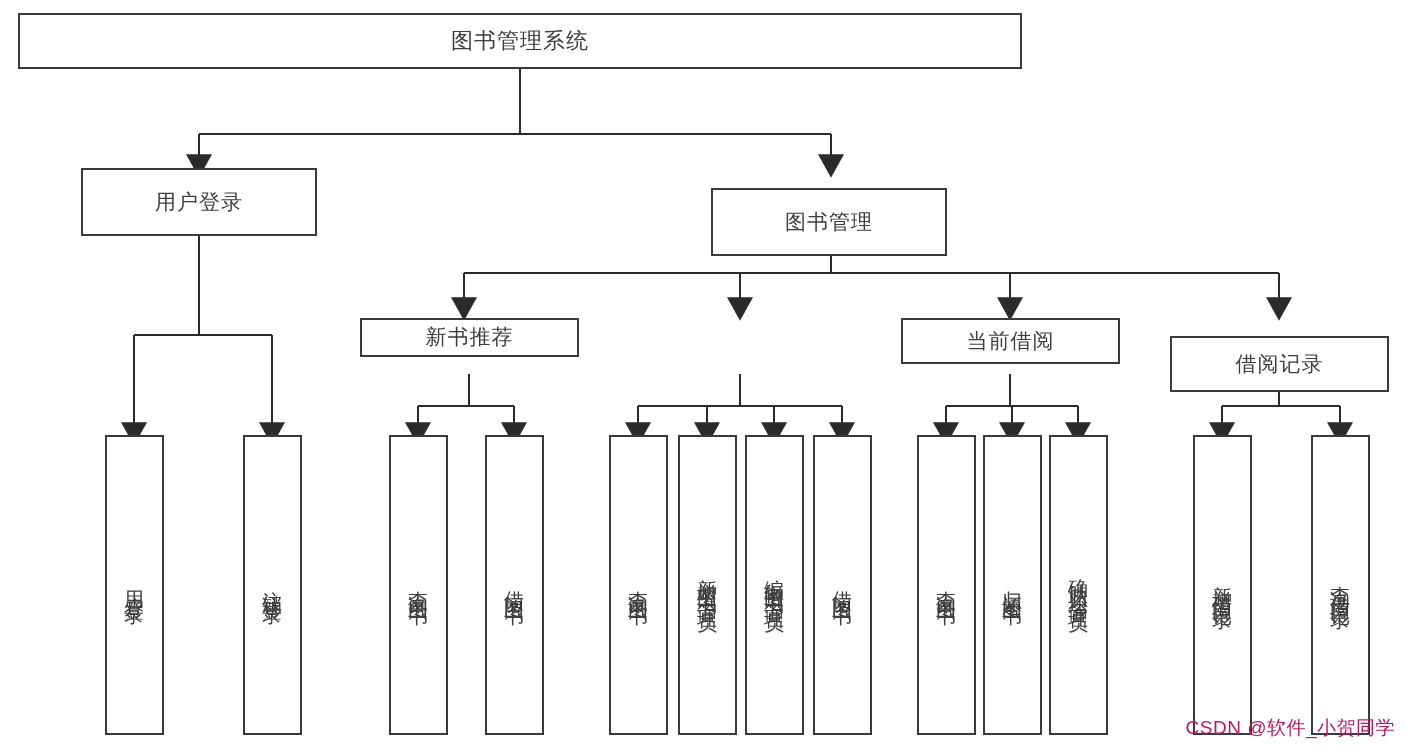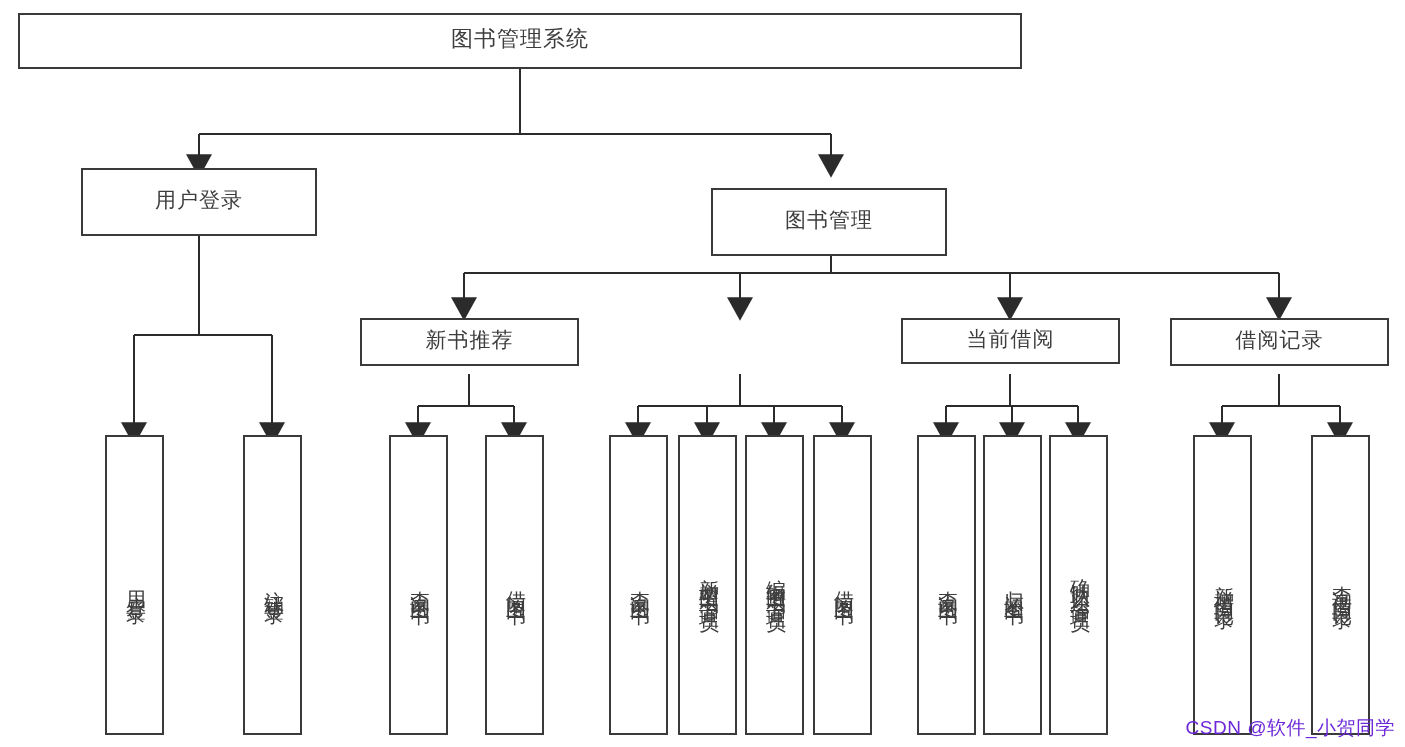--- a/index.html
+++ b/index.html
@@ -21,21 +21,20 @@
     display:flex;
     align-items:center;
     justify-content:center;
     color:#3d3d3d;
   }
   .node .lbl{
     display:block;
     line-height:1.15;
     white-space:nowrap;
     text-align:left;
-    font-family:Liberation Mono, monospace;
   }
 
   
   .h .lbl{font-size:21px;letter-spacing:1px;}
   .root .lbl{font-size:22px;letter-spacing:1px;}
 
   
   .leaf{padding:8px 0;align-items:center;}
   .leaf .lbl{
     writing-mode:vertical-rl;
@@ -44,21 +43,21 @@
     letter-spacing:5px;
     line-height:1;
     white-space:nowrap;
   }
 
   .watermark{
     position:absolute;
     right:10px;
     bottom:6px;
     font-size:19px;
-    color:#6d28d9;
+    color:#be185d;
     white-space:nowrap;
     letter-spacing:0.5px;
     pointer-events:none;
   }
 </style>
 </head>
 <body>
 
 <div id="canvas">
 
@@ -116,27 +115,27 @@
     <span class="lbl">图书管理系统</span>
   </div>
 
   <div class="node h" style="left:81px;top:168px;width:236px;height:68px;">
     <span class="lbl">用户登录</span>
   </div>
   <div class="node h" style="left:711px;top:168px;width:236px;height:68px;margin-top:20px;">
     <span class="lbl">图书管理</span>
   </div>
 
-  <div class="node h" style="left:360px;top:318px;width:219px;height:48px;">
+  <div class="node h" style="left:360px;top:318px;width:219px;height:39px;">
     <span class="lbl">新书推荐</span>
   </div>
   <div class="node h" style="left:901px;top:318px;width:219px;height:46px;">
     <span class="lbl">当前借阅</span>
   </div>
-  <div class="node h" style="left:1170px;top:318px;width:219px;height:48px;">
+  <div class="node h" style="left:1170px;top:336px;width:219px;height:56px;">
     <span class="lbl">借阅记录</span>
   </div>
 
   <div class="node leaf" style="left:105px;top:435px;width:59px;height:300px;">
     <span class="lbl">用户登录</span>
   </div>
   <div class="node leaf" style="left:243px;top:435px;width:59px;height:300px;">
     <span class="lbl">注销登录</span>
   </div>
 

